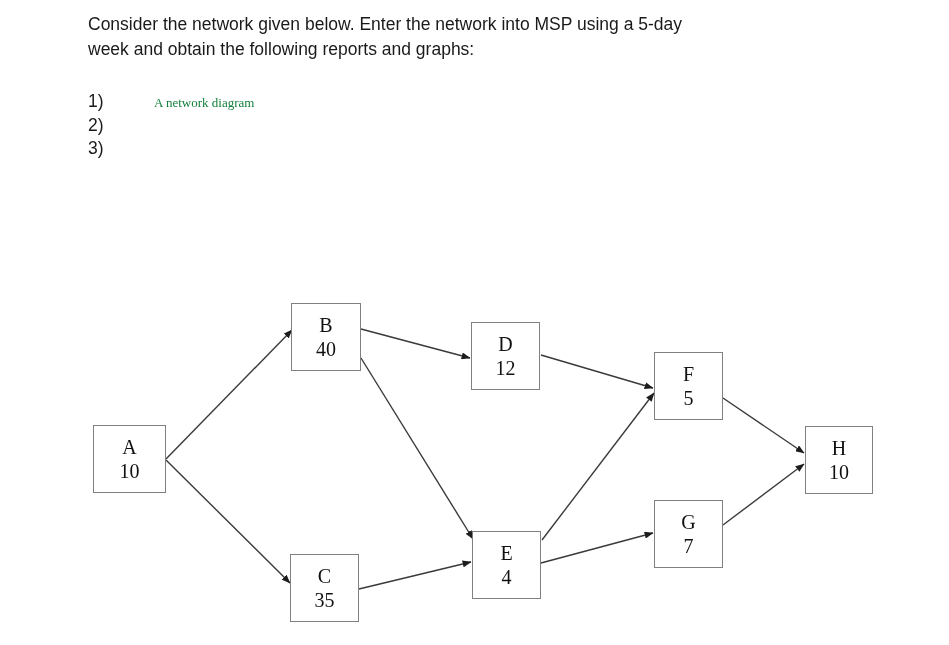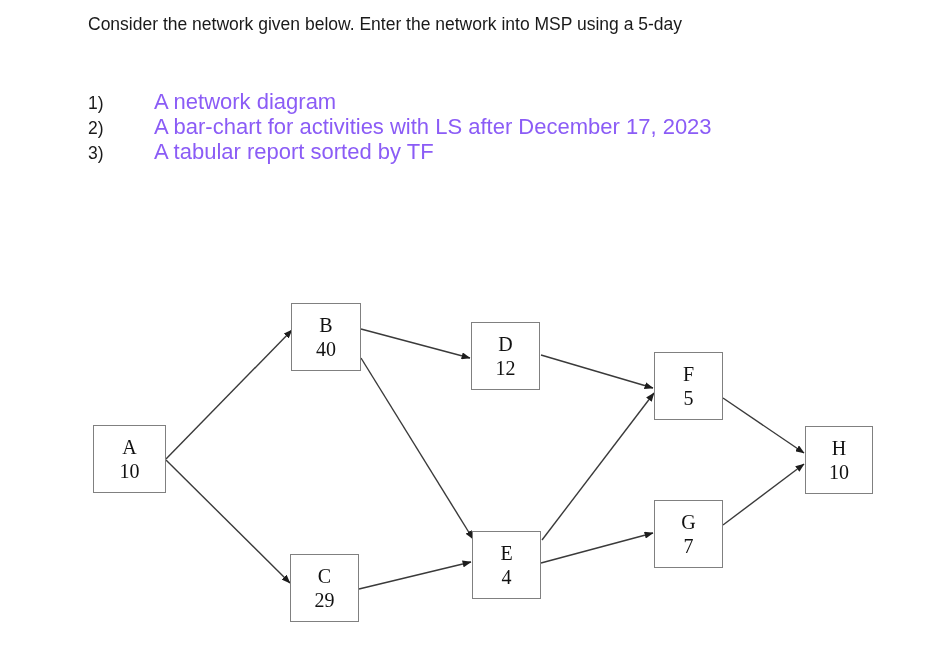--- a/index.html
+++ b/index.html
@@ -44,23 +44,23 @@
     line-height: 23px;
   }
   .task-num {
     font-family: "Liberation Sans", sans-serif;
     font-size: 17.5px;
     color: #1a1a1a;
     width: 66px;
     flex: 0 0 66px;
   }
   .task-text {
-    font-family: Liberation Sans, sans-serif;
-    font-size: 22px;
-    color: #8b5cf6;
+    font-family: Liberation Serif, serif;
+    font-size: 13px;
+    color: #15803d;
     white-space: pre;
   }
 
   
   #diagram {
     position: absolute;
     left: 0;
     top: 0;
     width: 949px;
     height: 645px;
@@ -93,34 +93,33 @@
     line-height: 24px;
   }
 </style>
 </head>
 <body>
 
 <div id="page">
 
   <div id="prompt">
     <div class="prompt-line">Consider the network given below. Enter the network into MSP using a 5-day</div>
+    <div class="prompt-line">week and obtain the following reports and graphs:</div>
   </div>
 
   <div id="task-list">
       <div class="task-row">
         <span class="task-num">1)</span>
         <span class="task-text">A network diagram</span>
       </div>
       <div class="task-row">
         <span class="task-num">2)</span>
-        <span class="task-text">A bar-chart for activities with LS after December 17, 2023</span>
       </div>
       <div class="task-row">
         <span class="task-num">3)</span>
-        <span class="task-text">A tabular report sorted by TF</span>
       </div>
     </div>
 
   <div id="diagram">
     <svg id="edge-layer" viewBox="0 0 949 645">
       <defs>
         <marker id="arrowhead" markerWidth="9" markerHeight="7" refX="8.4" refY="3.5" orient="auto" markerUnits="userSpaceOnUse">
           <polygon points="0 0, 9 3.5, 0 7" fill="#1d1d1d"></polygon>
         </marker>
       </defs>
@@ -141,21 +140,21 @@
         <div class="node" style="left: 93px; top: 425px; width: 73px; height: 68px; border-color: rgb(128, 128, 128);">
           <div class="node-label">A</div>
           <div class="node-dur">10</div>
         </div>
         <div class="node" style="left: 291px; top: 303px; width: 70px; height: 68px; border-color: rgb(128, 128, 128);">
           <div class="node-label">B</div>
           <div class="node-dur">40</div>
         </div>
         <div class="node" style="left: 290px; top: 554px; width: 69px; height: 68px; border-color: rgb(128, 128, 128);">
           <div class="node-label">C</div>
-          <div class="node-dur">29</div>
+          <div class="node-dur">35</div>
         </div>
         <div class="node" style="left: 471px; top: 322px; width: 69px; height: 68px; border-color: rgb(128, 128, 128);">
           <div class="node-label">D</div>
           <div class="node-dur">12</div>
         </div>
         <div class="node" style="left: 472px; top: 531px; width: 69px; height: 68px; border-color: rgb(128, 128, 128);">
           <div class="node-label">E</div>
           <div class="node-dur">4</div>
         </div>
         <div class="node" style="left: 654px; top: 352px; width: 69px; height: 68px; border-color: rgb(128, 128, 128);">

